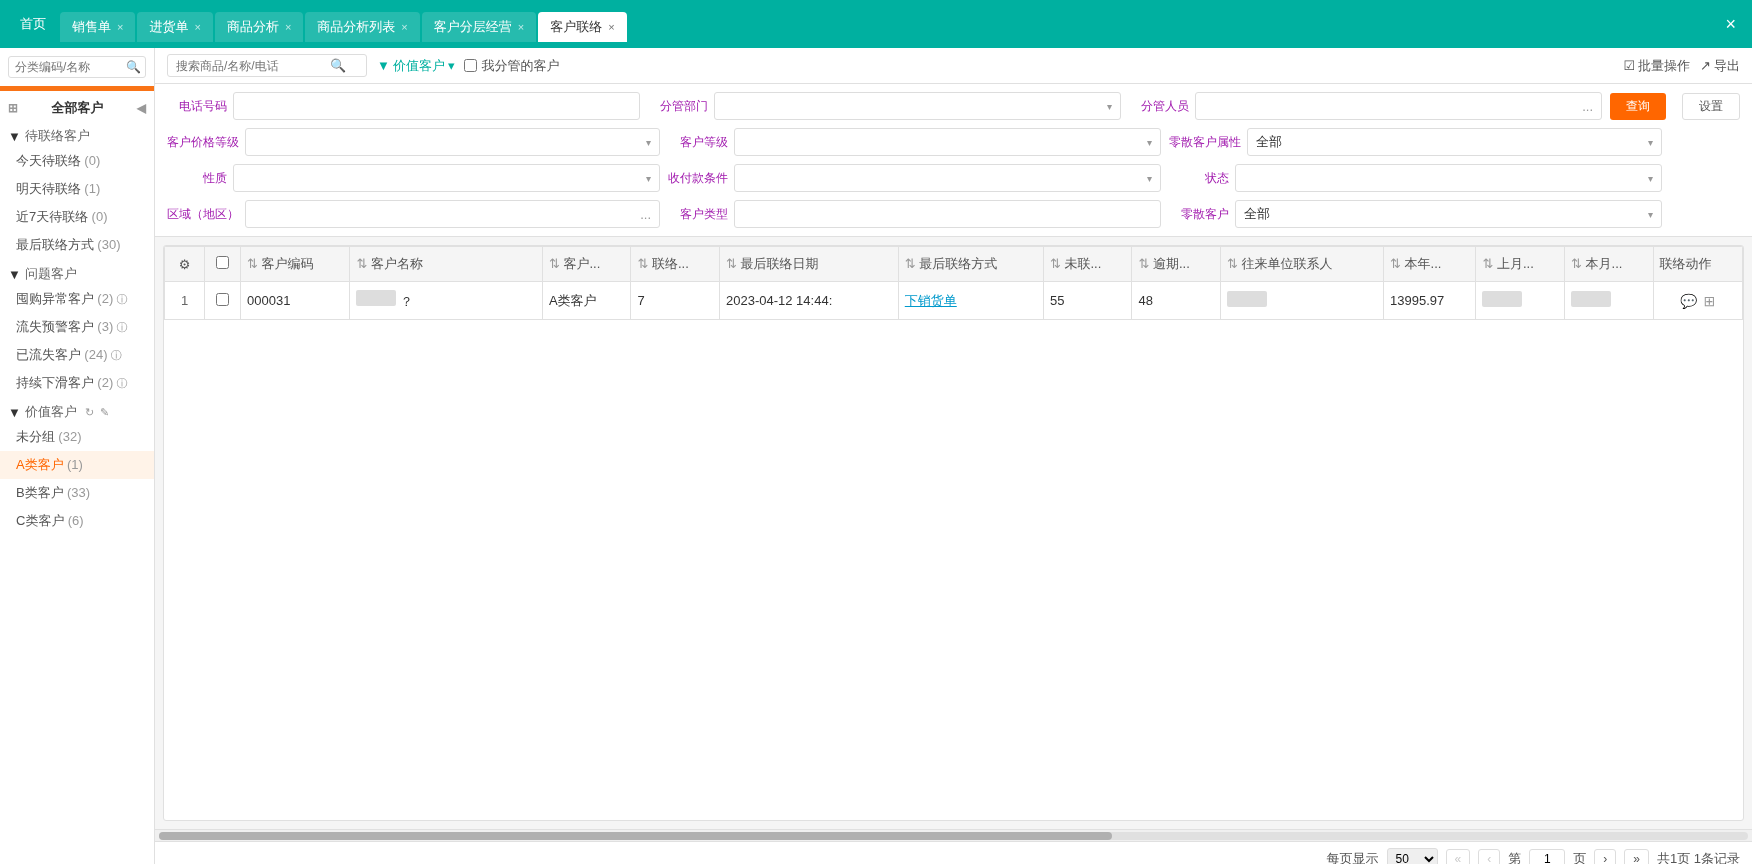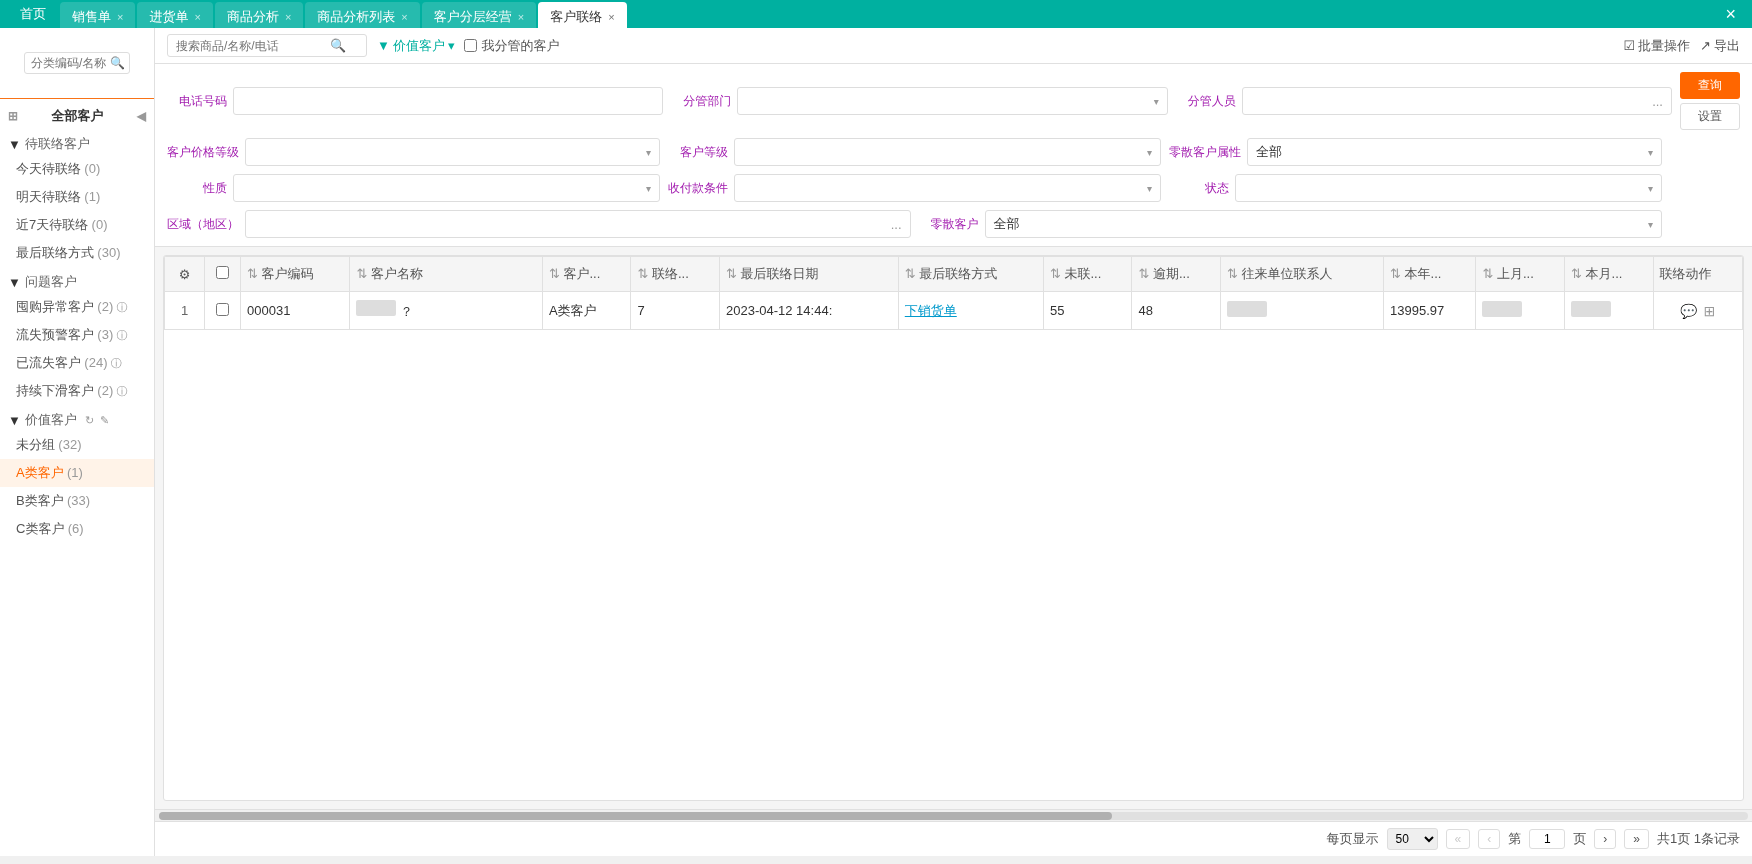--- a/index.html
+++ b/index.html
@@ -1,21 +1,21 @@
 <!DOCTYPE html>
 <html><head>
   <meta charset="utf-8">
   <style>
     * { box-sizing: border-box; margin: 0; padding: 0; font-family: 'Microsoft YaHei', Arial, sans-serif; font-size: 13px; }
     body { background: #f0f0f0; width: 1752px; height: 864px; overflow: hidden; }
 
     
     .topbar {
       background: #00b0a0;
-      height: 28px;
+      height: 48px;
       display: flex;
       align-items: center;
       padding: 0 8px;
       gap: 2px;
       color: white;
     }
     .topbar-home {
       padding: 0 12px;
       height: 36px;
       line-height: 36px;
@@ -62,24 +62,24 @@
     
     .sidebar {
       width: 155px;
       background: white;
       border-right: 1px solid #e0e0e0;
       display: flex;
       flex-direction: column;
       overflow-y: auto;
     }
     .sidebar-search {
-      padding: 24px;
-      display: flex;
-      align-items: center;
-      border-bottom: 1px solid #f97316;
+      padding: 8px;
+      display: flex;
+      align-items: center;
+      border-bottom: 5px solid #f97316;
     }
     .sidebar-search input {
       border: 1px solid #ddd;
       border-radius: 3px;
       padding: 3px 6px;
       width: 100%;
       font-size: 12px;
       outline: none;
     }
     .sidebar-search-icon {
@@ -227,22 +227,22 @@
     }
     .filter-input .arrow {
       color: #999;
       font-size: 10px;
     }
     .filter-input .dots {
       color: #999;
     }
     .action-btns {
       display: flex;
-      flex-direction: column;
-      gap: 4px;
+      flex-direction: row;
+      gap: 16px;
       min-width: 60px;
     }
     .btn-query {
       background: #ff6600;
       color: white;
       border: none;
       border-radius: 3px;
       padding: 5px 16px;
       cursor: pointer;
       font-size: 12px;
@@ -606,20 +606,26 @@
         </div>
         <div style="width:70px;"></div>
       </div>
 
       <div class="filter-row">
         <div class="filter-field">
           <span class="filter-label">区域（地区）</span>
           <div class="filter-input" style="min-width:200px;">
             <span></span>
               <span class="dots">...</span>
+          </div>
+        </div>
+        <div class="filter-field">
+          <span class="filter-label">客户类型</span>
+          <div class="filter-input" style="min-width:300px;">
+            <span></span>
           </div>
         </div>
         <div class="filter-field">
           <span class="filter-label">零散客户</span>
           <div class="filter-input" style="min-width:250px;">
             <span>全部</span>
             <span class="arrow">▾</span>
           </div>
         </div>
         <div style="width:70px;"></div>

